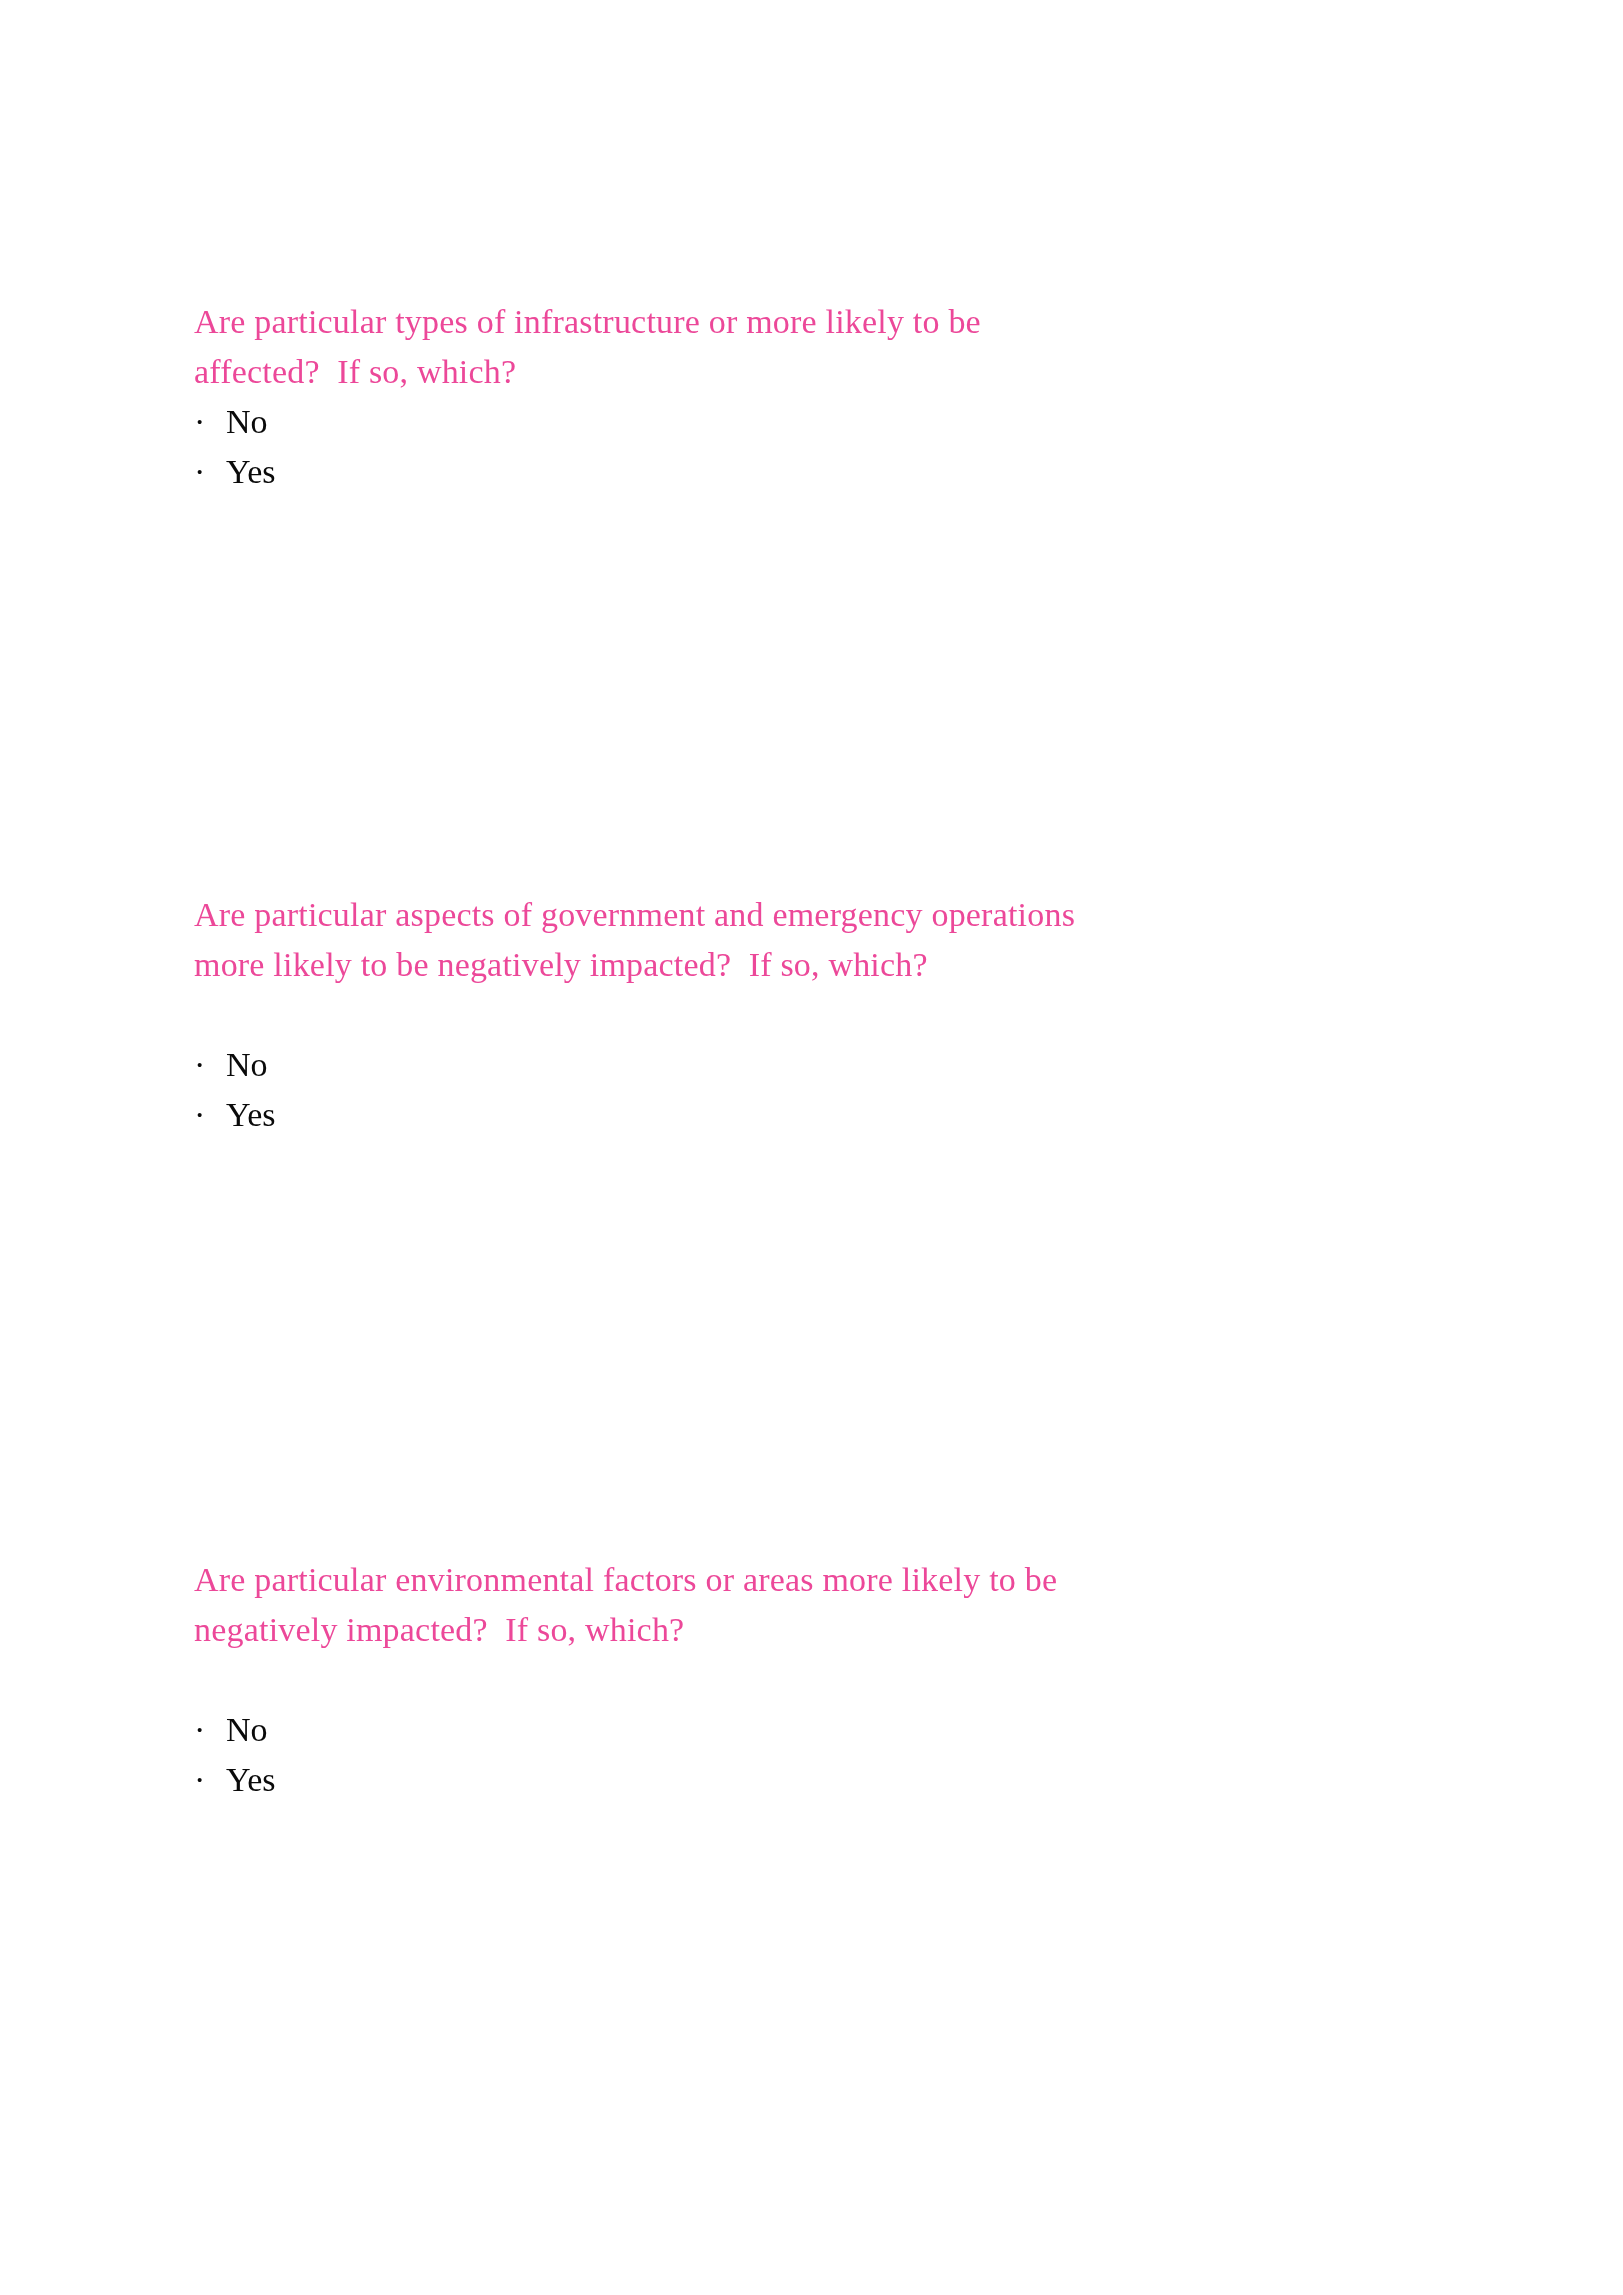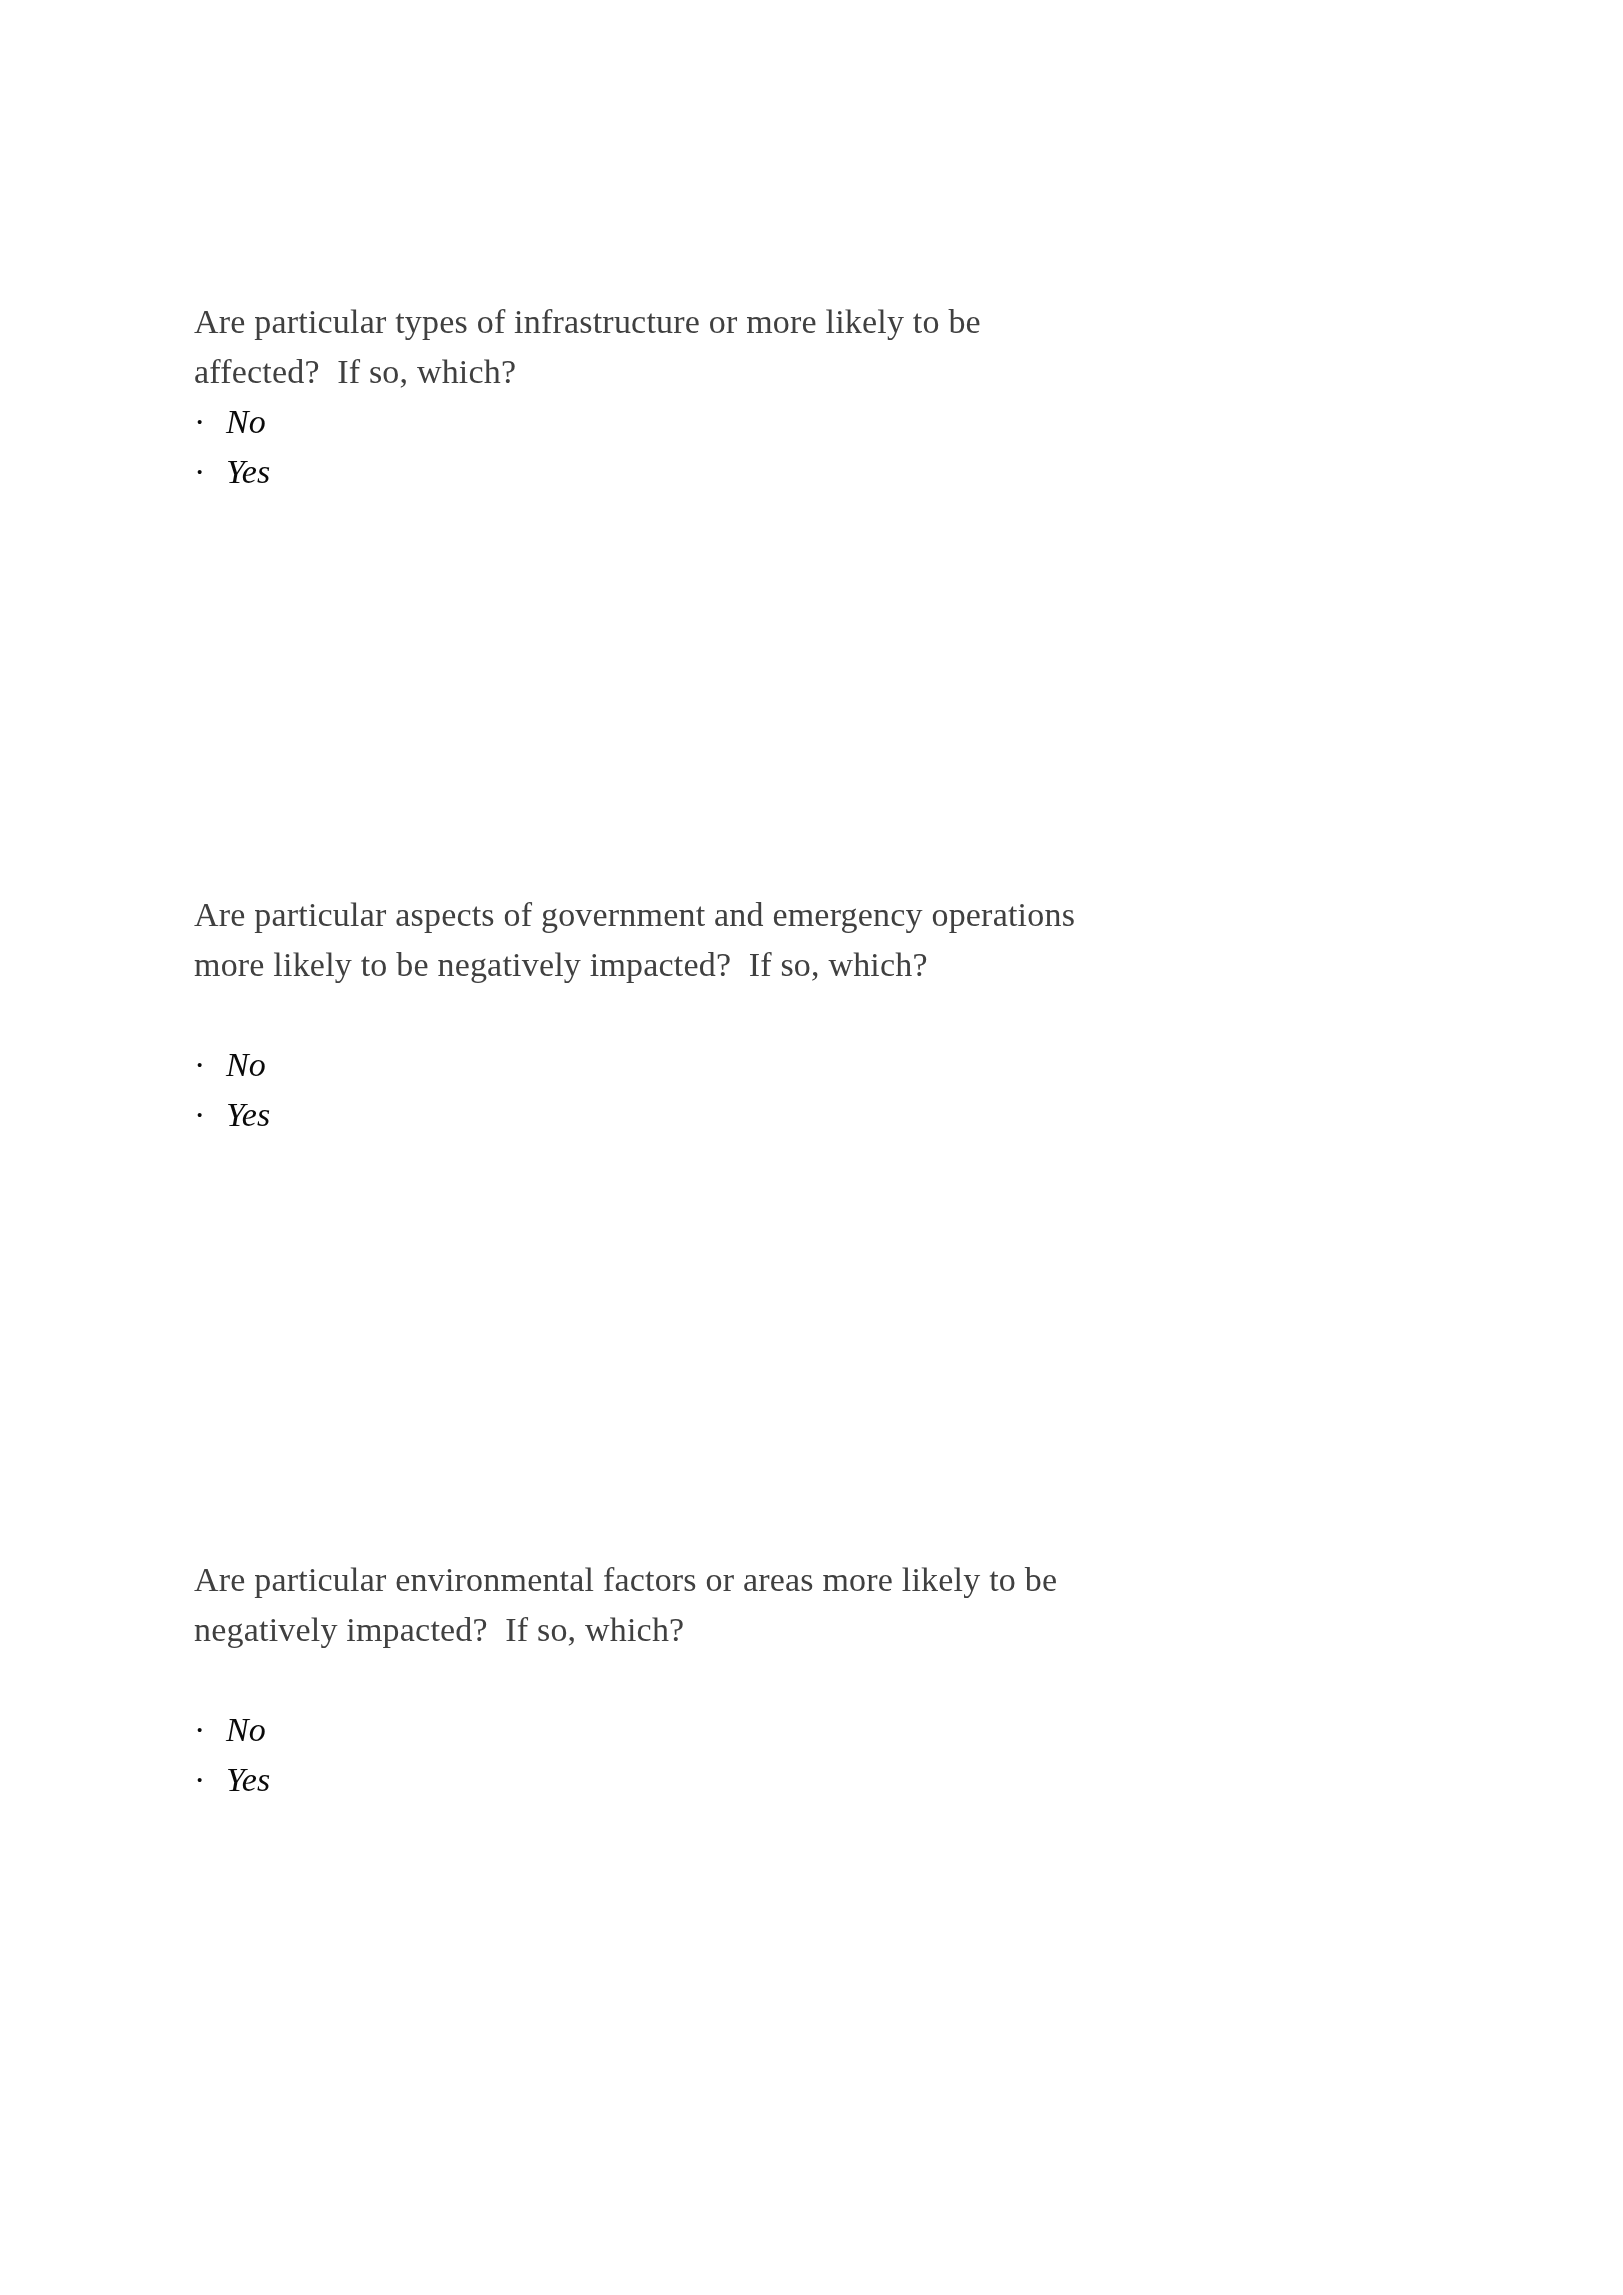--- a/index.html
+++ b/index.html
@@ -35,21 +35,21 @@
   .qblock-1 { top: 297px; }
   .qblock-2 { top: 890px; }
   .qblock-3 { top: 1523px; margin-top: 32px; }
 
   .question {
     font-size: 34px;
     line-height: 50px;
     letter-spacing: 0.2px;
     white-space: pre-wrap;
     margin: 0;
-    color: #404040;
+    color: #ec4899;
   }
   .options {
     list-style: none;
     margin: 0;
     padding: 0;
   }
   .options.gap { margin-top: 50px; }
 
   .option {
     font-size: 34px;
@@ -60,21 +60,20 @@
   }
   .bullet {
     display: inline-block;
     width: 32px;
     text-align: left;
     font-size: 34px;
     color: #0a0a0a;
   }
   .option-label {
     display: inline;
-    font-style: italic;
   }
 </style>
 </head>
 <body>
 
 <div class="page">
   <div class="content">
 
     <section class="qblock qblock-1">
       <p class="question">Are particular types of infrastructure or more likely to be

